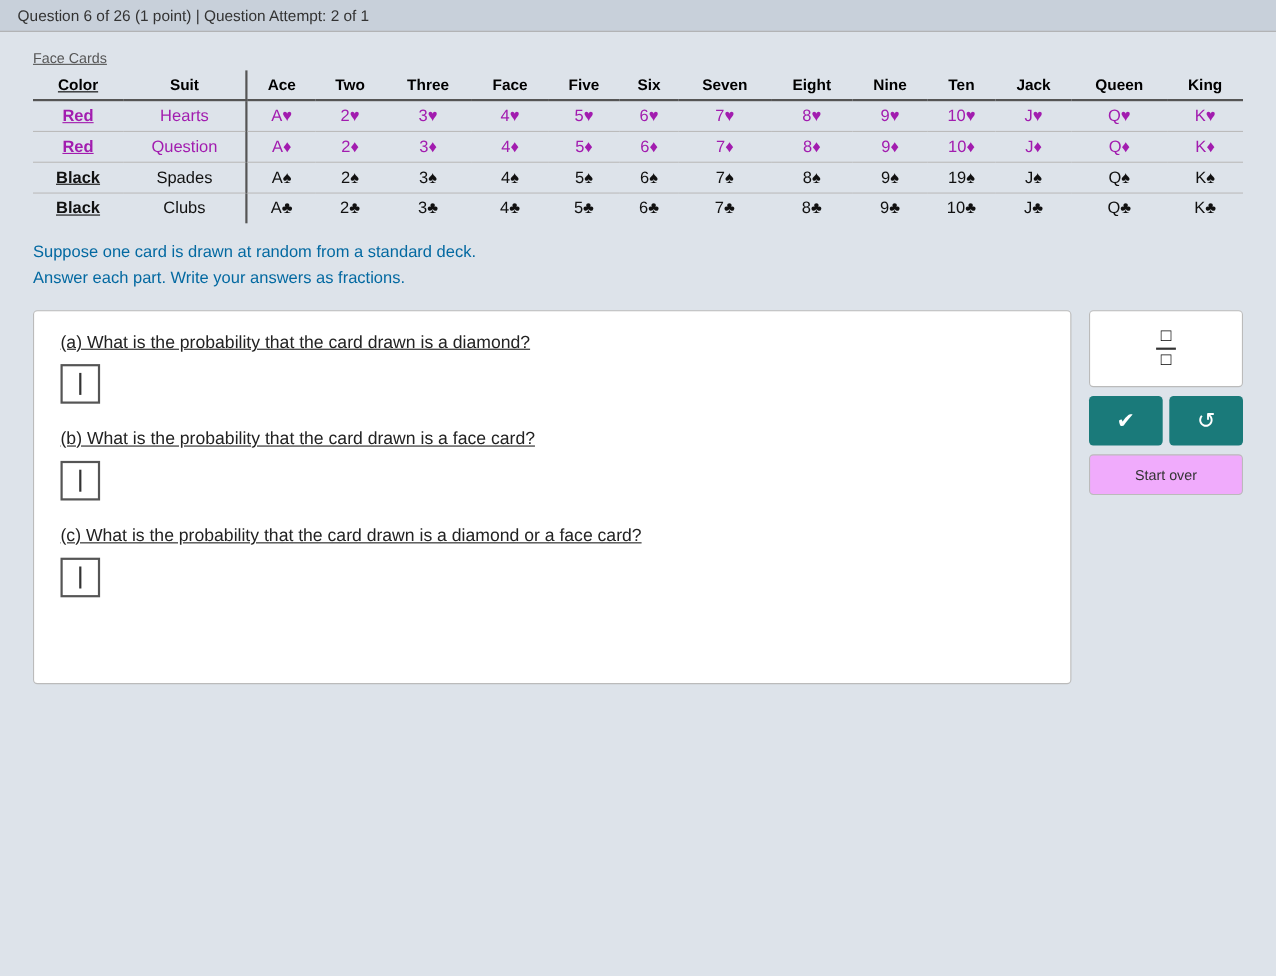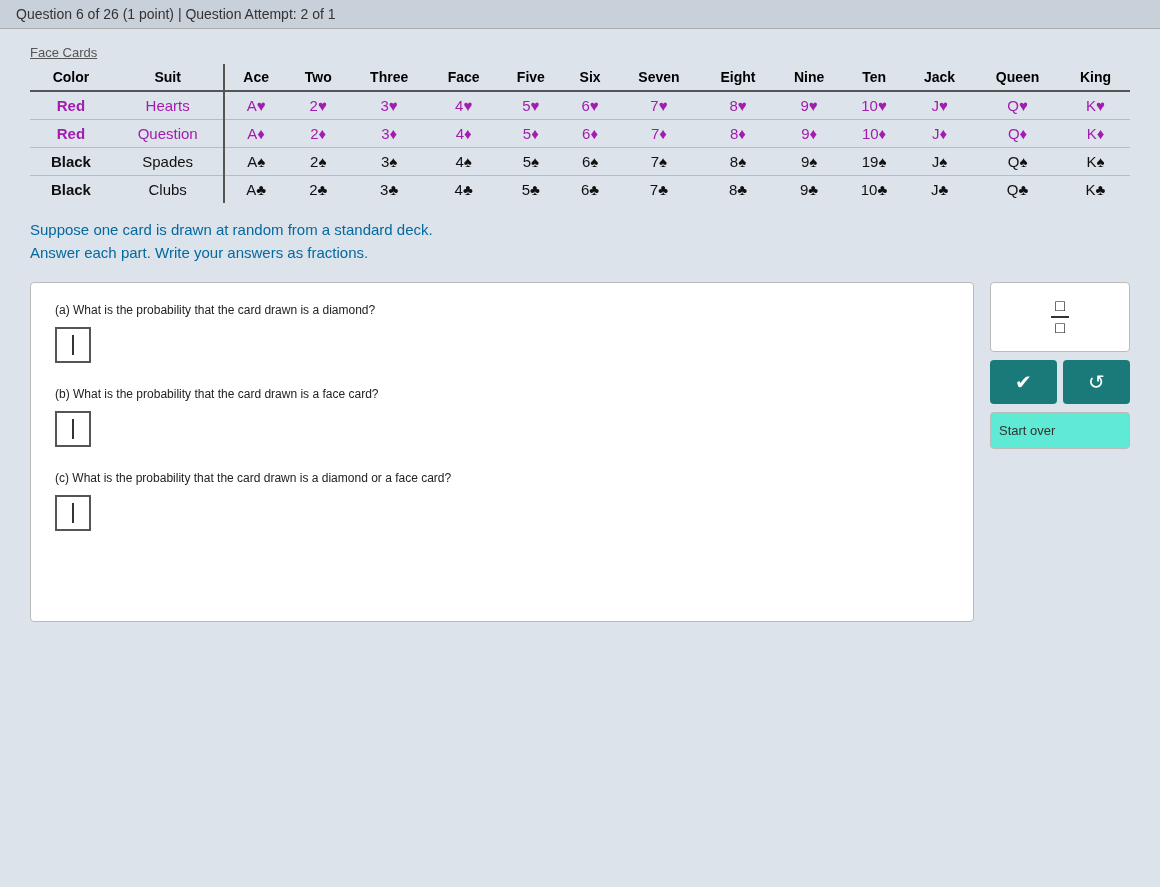--- a/index.html
+++ b/index.html
@@ -46,21 +46,21 @@
       font-weight: bold;
       border-bottom: 2px solid #555;
       font-size: 14px;
     }
     .card-table tbody td {
       border-bottom: 1px solid #bbb;
     }
     .card-table tbody tr:last-child td {
       border-bottom: none;
     }
-    .col-color { text-align: left; font-weight: bold; font-size: 15px; }
+    .col-color { text-align: left; font-weight: bold; font-size: 15px; text-decoration: underline; }
     .col-suit { text-align: right; padding-right: 4px; font-size: 15px; }
     .suit-divider {
       border-right: 2px solid #555;
       padding-right: 8px;
     }
     .red { color: #a21caf; }
     .black { color: #111111; }
 
     .description {
       font-size: 15px;
@@ -79,23 +79,24 @@
       background: white;
       border: 1px solid #bbb;
       border-radius: 4px;
       padding: 20px 24px;
       min-height: 340px;
     }
     .question-block {
       margin-bottom: 24px;
     }
     .question-text {
-      font-size: 12px;
+      font-size: 16px;
       color: #222;
       margin-bottom: 10px;
+      text-decoration: underline;
     }
     .answer-box {
       width: 36px;
       height: 36px;
       border: 2px solid #555;
       background: white;
       display: flex;
       align-items: center;
       justify-content: center;
       font-size: 14px;
@@ -171,28 +172,28 @@
       border-radius: 4px;
       padding: 10px 0;
       font-size: 20px;
       cursor: pointer;
       flex: 1;
       display: flex;
       align-items: center;
       justify-content: center;
     }
     .btn-start-over {
-      background: #5eead4;
+      background: #f0abfc;
       color: #333;
       border: 1px solid #bbb;
       border-radius: 4px;
       padding: 10px 8px;
       font-size: 13px;
       cursor: pointer;
-      text-align: left;
+      text-align: center;
     }
     .card-cell {
       font-size: 15px;
       letter-spacing: 0;
     }
   </style>
 </head>
 <body>
 
 <div class="top-bar">

